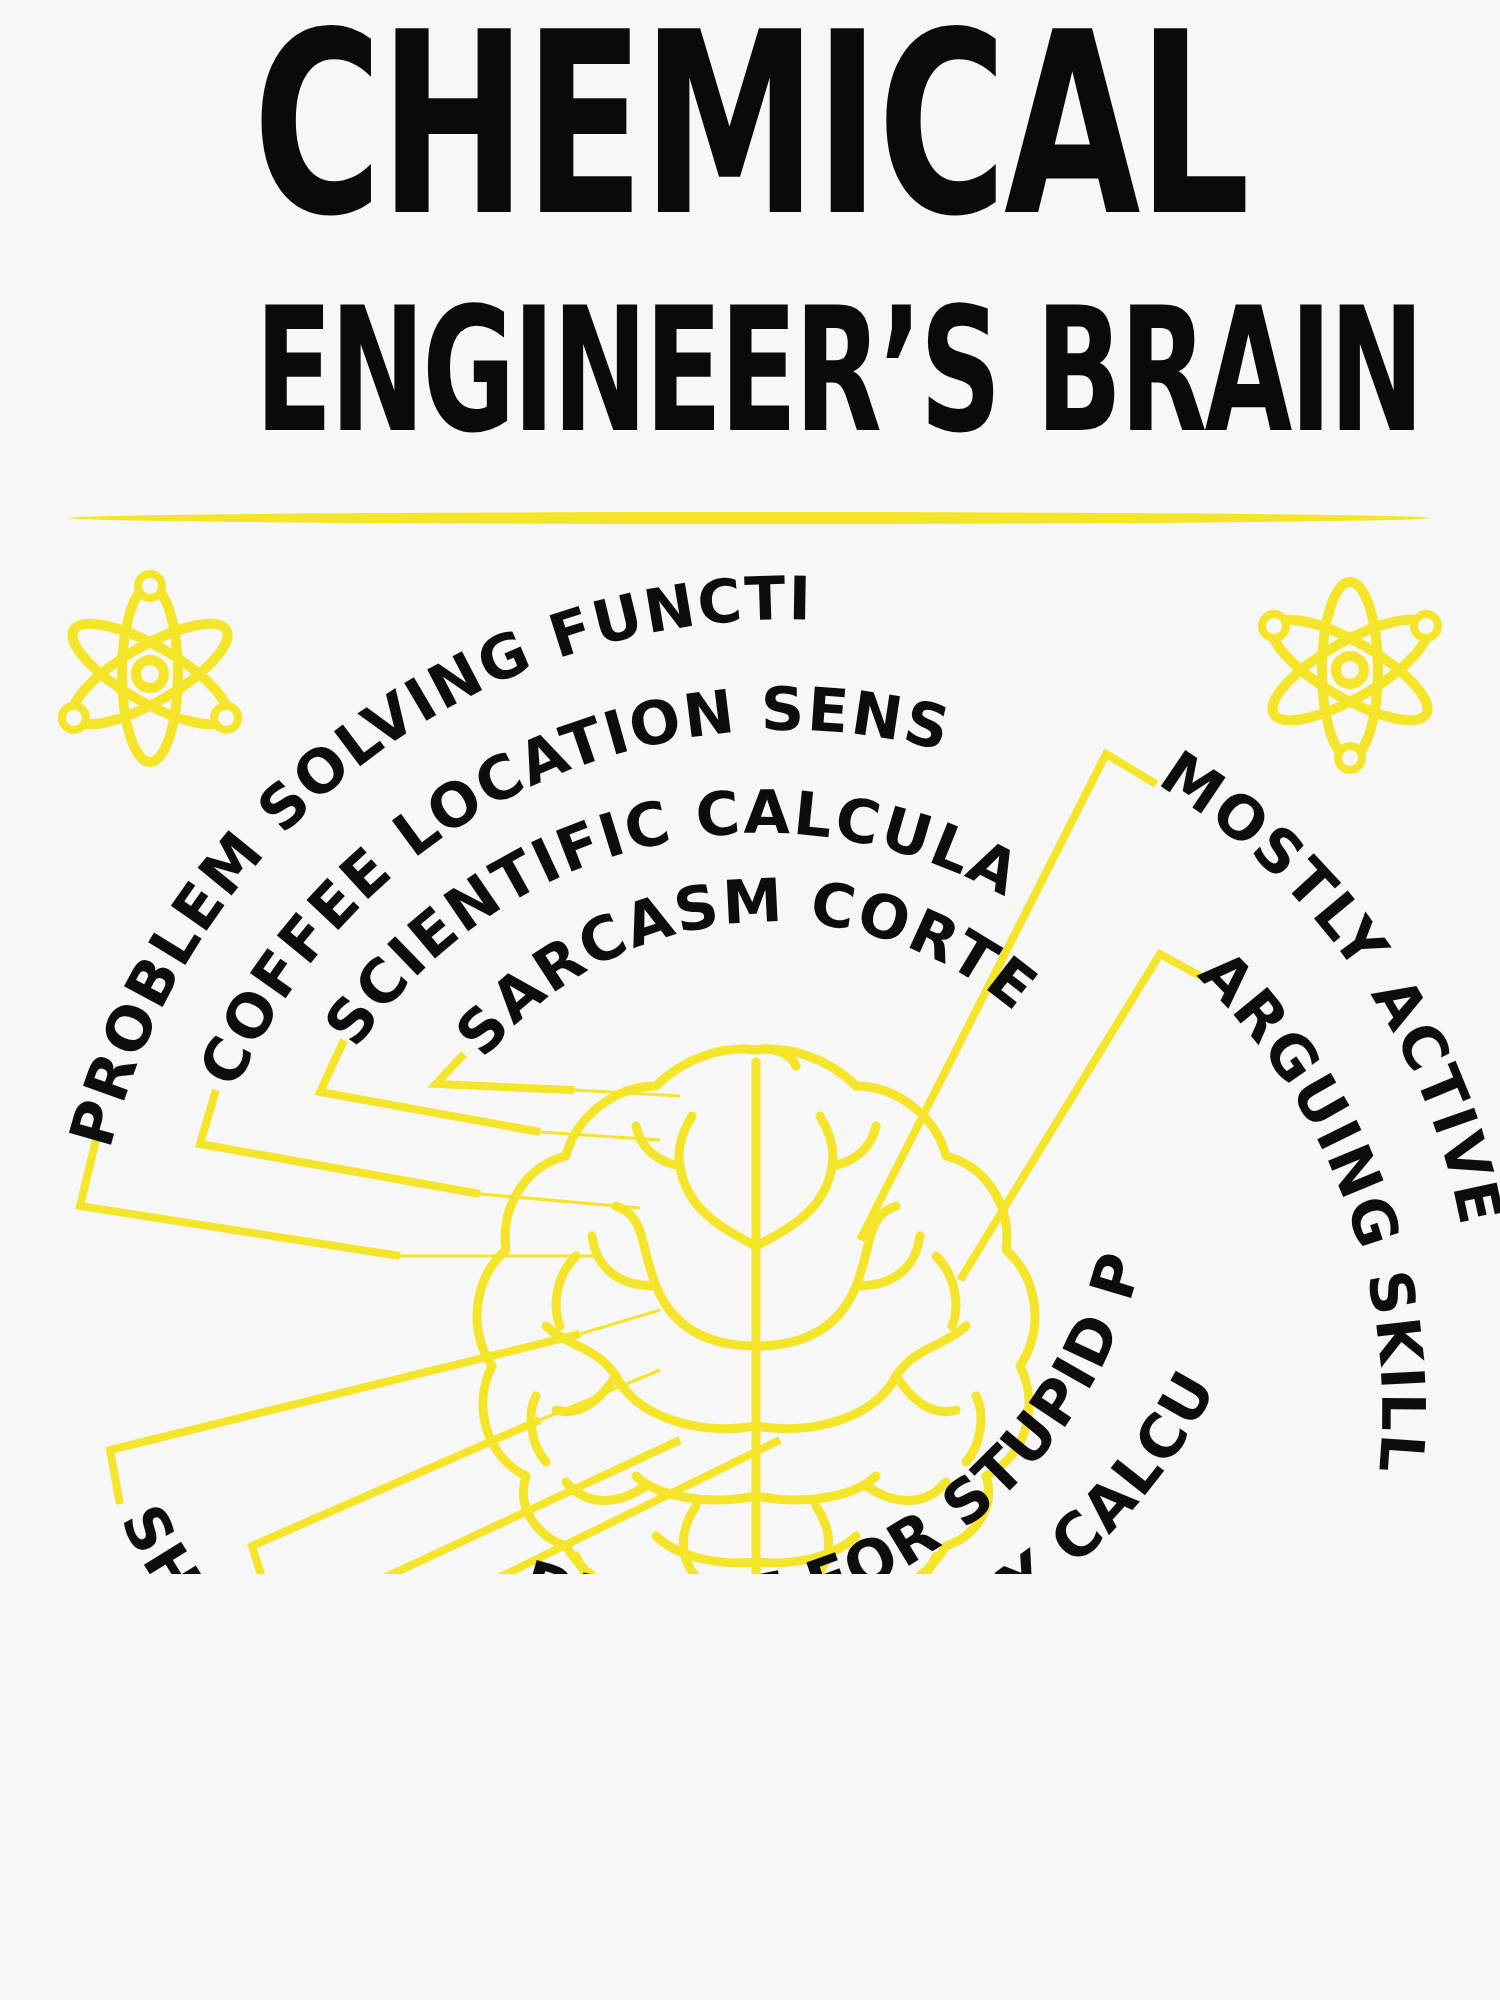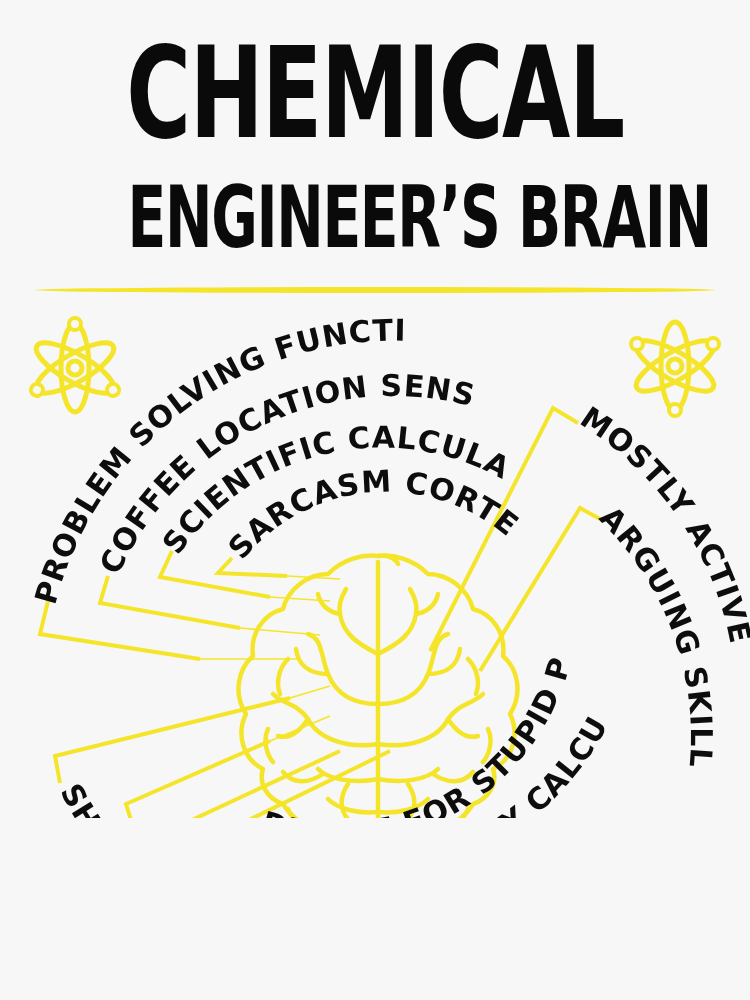--- a/index.html
+++ b/index.html
@@ -1,16 +1,16 @@
 <!DOCTYPE html>
 <html><head>
 <meta charset="utf-8">
 <style>
   html, body { margin: 0; padding: 0; background: #f7f7f7; }
-  .page { position: relative; width: 750px; height: 787px; overflow: hidden; background: #f7f7f7; margin-top: 31px; }
+  .page { position: relative; width: 750px; height: 787px; overflow: hidden; background: #f7f7f7; }
   .title {
     position: absolute; left: 0; width: 750px; text-align: center;
     font-family: "DejaVu Sans", sans-serif; font-weight: 900; color: #0a0a0a;
     transform-origin: center top; letter-spacing: -2px; white-space: nowrap;
   }
   .title-1 { top: -4px; font-size: 126px; line-height: 134px; transform: scaleX(0.70) scaleY(1.0); font-weight: bold; }
   .title-2 { top: 140px; font-size: 86px; line-height: 92px; transform: scaleX(0.66); font-weight: bold; }
   svg { position: absolute; left: 0; top: 0; }
   .lbl { font-family: "DejaVu Sans", sans-serif; font-weight: bold; fill: #0d0d0d; font-size: 30px; letter-spacing: 1px; }
   .ln { fill: none; stroke: #f5e52a; stroke-width: 4; stroke-linejoin: miter; }

